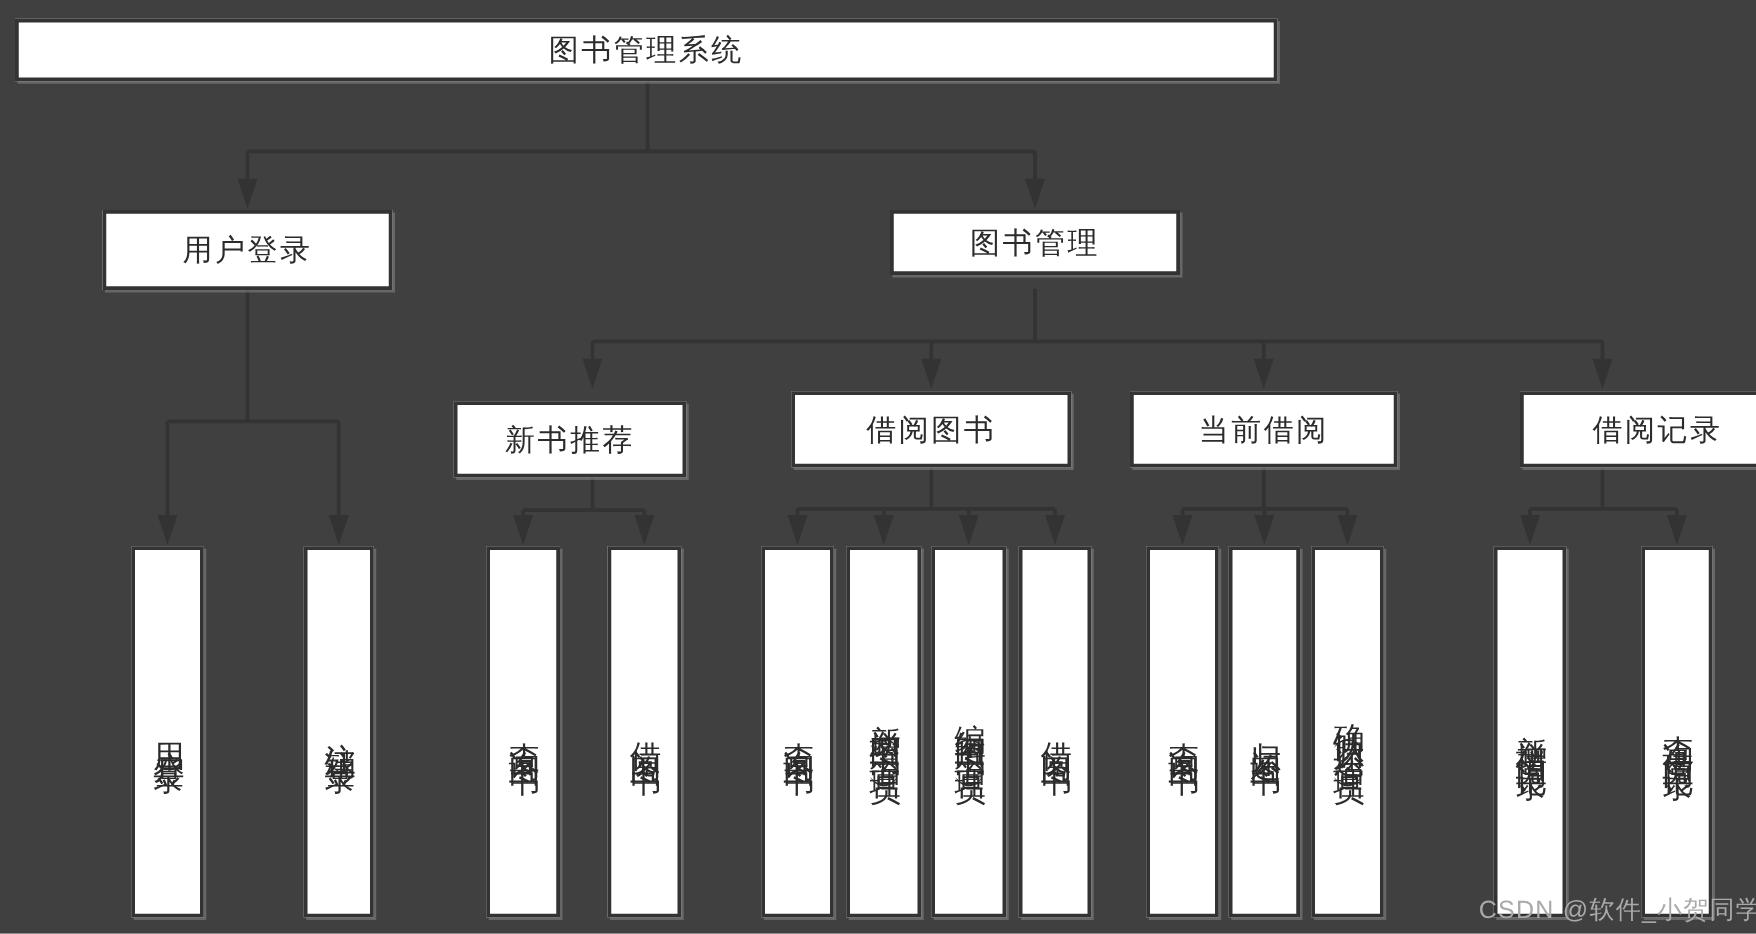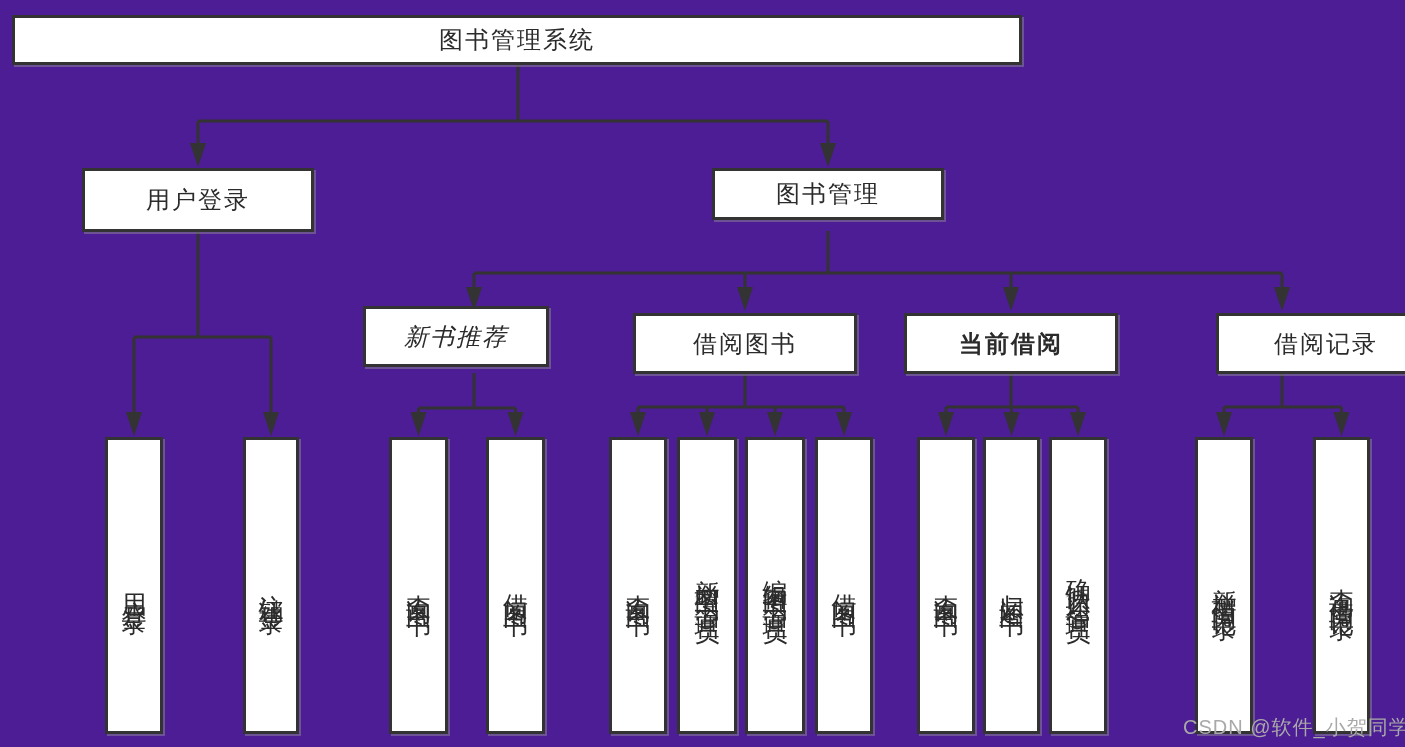--- a/index.html
+++ b/index.html
@@ -1,19 +1,19 @@
 <!DOCTYPE html>
 <html><head>
 <meta charset="utf-8">
 <style>
   html,body{margin:0;padding:0;background:#ffffff;}
   .stage{
     position:relative;
     width:1405px;height:747px;
-    background:#4c1d95;
+    background:#404040;
     font-family:"Liberation Sans","DejaVu Sans",sans-serif;
     overflow:hidden;
   }
   .connectors{position:absolute;left:0;top:0;width:1405px;height:747px;}
   .connectors path{stroke:#333333;stroke-width:3;fill:none;}
   .connectors polygon{fill:#333333;stroke:none;}
   .node{
     position:absolute;
     box-sizing:border-box;
     background:#ffffff;
@@ -81,23 +81,23 @@
       <polygon points="1216,412 1232,412 1224,436"></polygon>
       <polygon points="1333.5,412 1349.5,412 1341.5,436"></polygon>
     </g>
   </svg>
 
   <div class="node hbox" style="left:12px;top:15px;width:1010px;height:50px;">图书管理系统</div>
 
   <div class="node hbox" style="left:82px;top:168px;width:232px;height:64px;">用户登录</div>
   <div class="node hbox" style="left:712px;top:168px;width:232px;height:52px;">图书管理</div>
 
-  <div class="node hbox" style="left:363px;top:306px;width:186px;height:61px;font-style:italic;">新书推荐</div>
+  <div class="node hbox" style="left:363px;top:321px;width:186px;height:61px;">新书推荐</div>
   <div class="node hbox" style="left:633px;top:313px;width:224px;height:61px;">借阅图书</div>
-  <div class="node hbox" style="left:904px;top:313px;width:214px;height:61px;font-weight:bold;">当前借阅</div>
+  <div class="node hbox" style="left:904px;top:313px;width:214px;height:61px;">当前借阅</div>
   <div class="node hbox" style="left:1172px;top:313px;width:220px;height:61px;margin-left:44px;">借阅记录</div>
 
   <div class="node vbox" style="left:105px;width:58px;">用户登录</div>
   <div class="node vbox" style="left:243px;width:56px;">注销登录</div>
 
   <div class="node vbox" style="left:389px;width:59px;">查询图书</div>
   <div class="node vbox" style="left:486px;width:59px;">借阅图书</div>
 
   <div class="node vbox" style="left:609px;width:58px;">查询图书</div>
   <div class="node vbox" style="left:677px;width:60px;">新增图书（管理员）</div>

